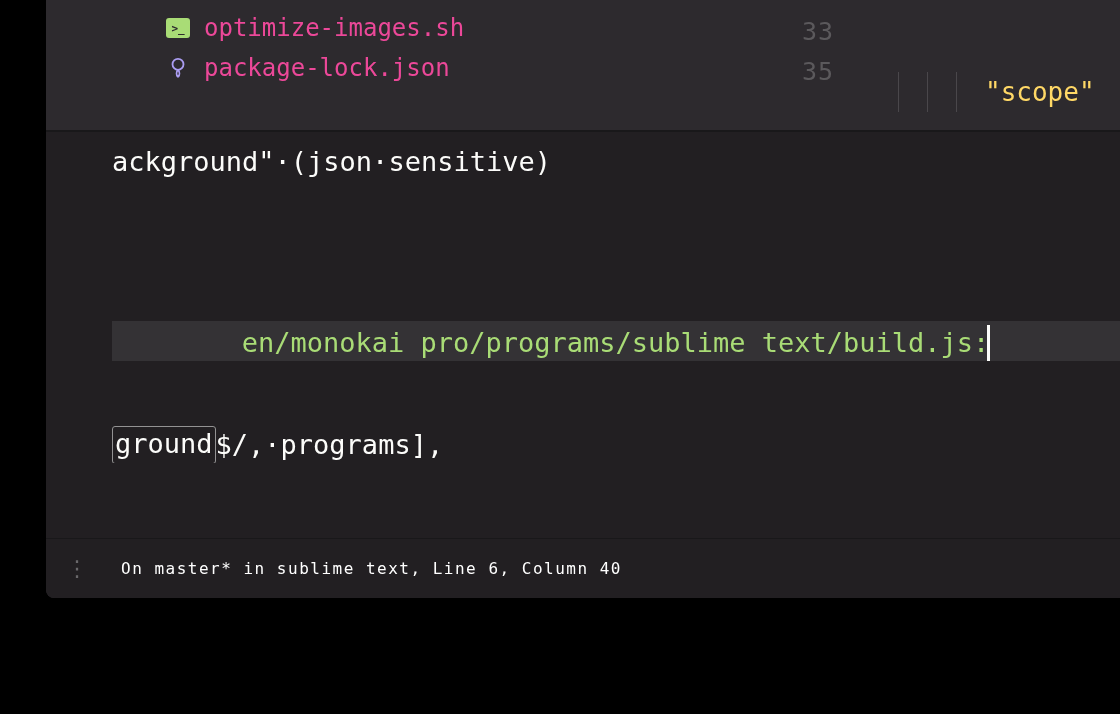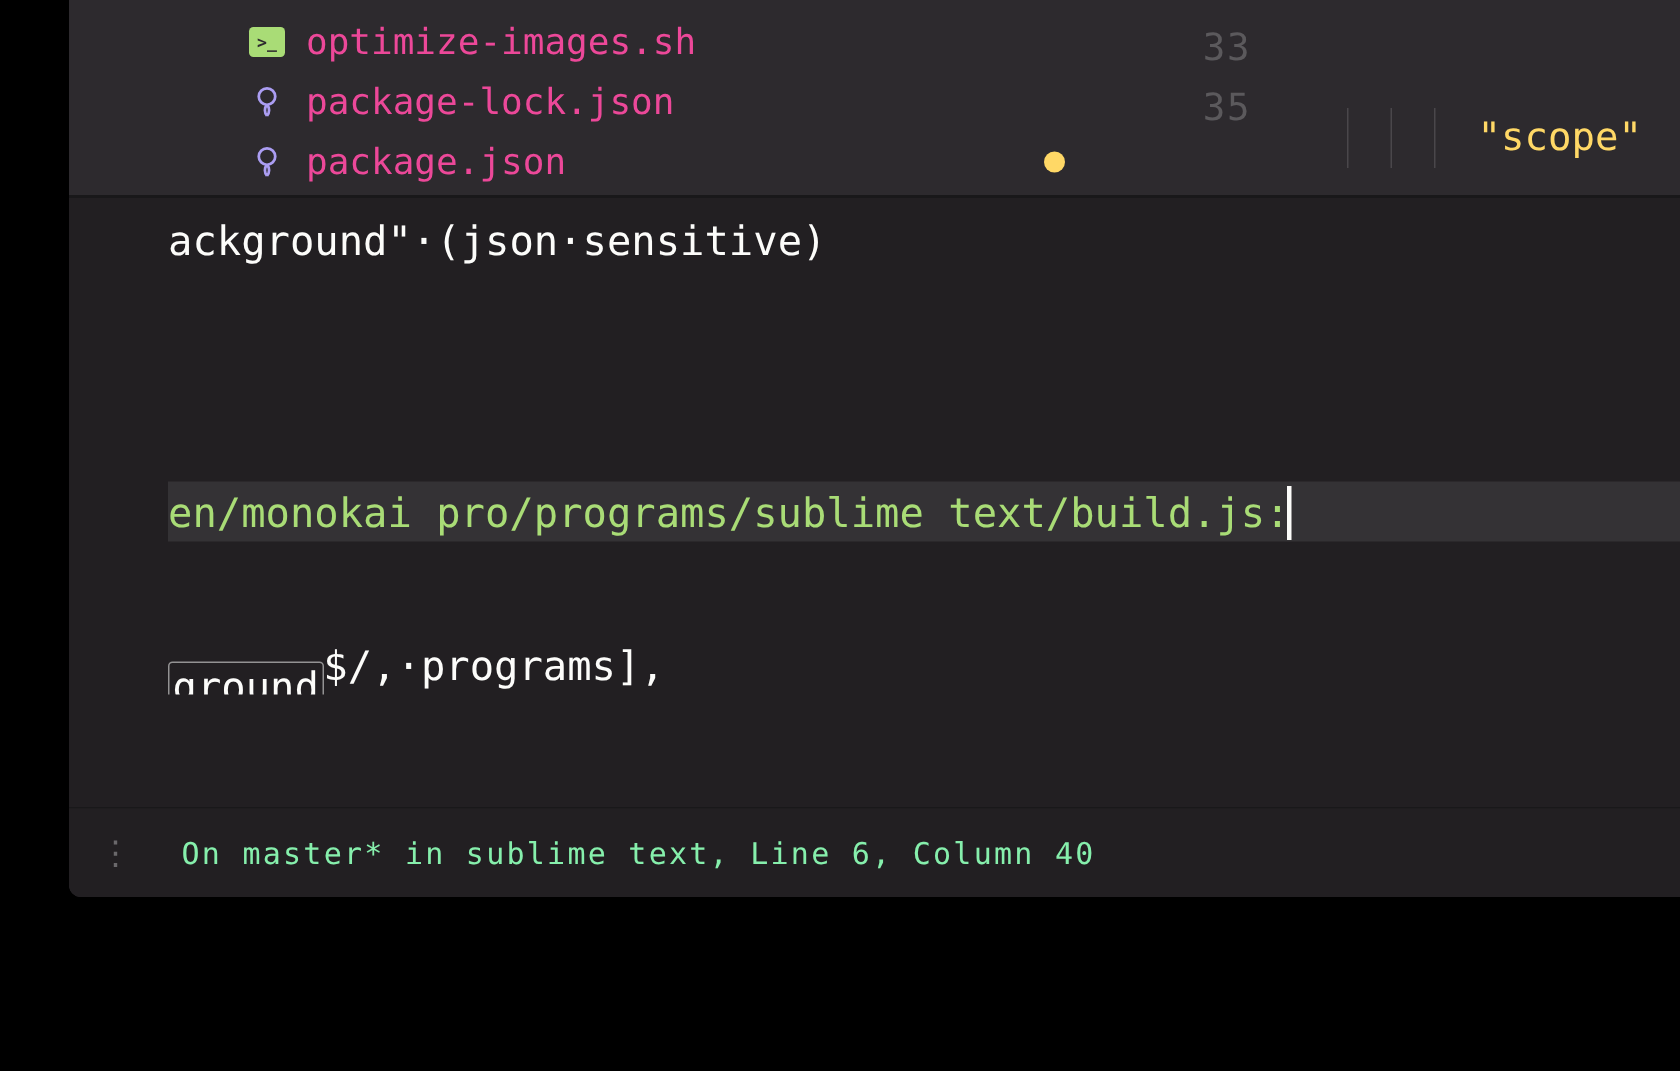--- a/index.html
+++ b/index.html
@@ -139,20 +139,21 @@
   }
   .result-group {
     margin-bottom: 40px;
   }
   .file-path-line {
     color: #a9dc76;
     padding: 2px 0;
     height: 40px;
     line-height: 40px;
     position: relative;
+    text-align: center;
   }
   .file-path-line.selected {
     background: rgba(120,118,122,0.22);
   }
   .cursor {
     display: inline-block;
     width: 3px;
     height: 36px;
     background: #fcfcfa;
     vertical-align: middle;
@@ -169,21 +170,21 @@
   }
   .highlighted-match {
     border: 1.5px solid #939293;
     border-radius: 3px;
     padding: 1px 2px;
     display: inline-block;
     line-height: 32px;
     height: 38px;
     vertical-align: top;
     position: relative;
-    top: 16px;
+    top: 1px;
   }
   .status-bar {
     position: absolute;
     left: 0;
     bottom: 0;
     right: 0;
     height: 60px;
     background: #221f22;
     display: flex;
     align-items: center;
@@ -192,22 +193,22 @@
     border-top: 1px solid #19181a;
     border-radius: 0 0 0 8px;
   }
   .status-menu {
     color: #6a686b;
     font-size: 22px;
     letter-spacing: 3px;
     cursor: pointer;
   }
   .status-text {
-    color: #86efac;
-    font-size: 20px;
+    color: #ffffff;
+    font-size: 16px;
     letter-spacing: 1.5px;
   }
 </style>
 </head>
 <body>
 
 <div class="editor-window">
 
   <div class="top-area">
     <div class="sidebar">
@@ -218,29 +219,20 @@
         <span class="file-label">optimize-images.sh</span>
       </div>
       <div class="file-item">
         <span class="file-icon json-icon">
           <svg viewBox="0 0 24 24">
               <path fill="none" stroke="#ab9df2" stroke-width="2" d="M12 2 a6 6 0 0 0 0 12 a6 6 0 0 1 0 8 M12 2 a6 6 0 0 1 0 12 a6 6 0 0 0 0 8"></path>
             </svg>
         </span>
         <span class="file-label">package-lock.json</span>
       </div>
-      <div class="file-item">
-        <span class="file-icon json-icon">
-          <svg viewBox="0 0 24 24">
-              <path fill="none" stroke="#ab9df2" stroke-width="2" d="M12 2 a6 6 0 0 0 0 12 a6 6 0 0 1 0 8 M12 2 a6 6 0 0 1 0 12 a6 6 0 0 0 0 8"></path>
-            </svg>
-        </span>
-        <span class="file-label">package.json</span>
-        <span class="modified-dot"></span>
-      </div>
     </div>
 
     <div class="gutter-area">
       <div class="line-numbers">
         <div>33</div>
         <div>35</div>
       </div>
       <div class="code-partial">
         <div><span class="indent-guide"></span><span class="indent-guide"></span><span class="indent-guide"></span><span class="yellow">"scope"</span></div>
         

